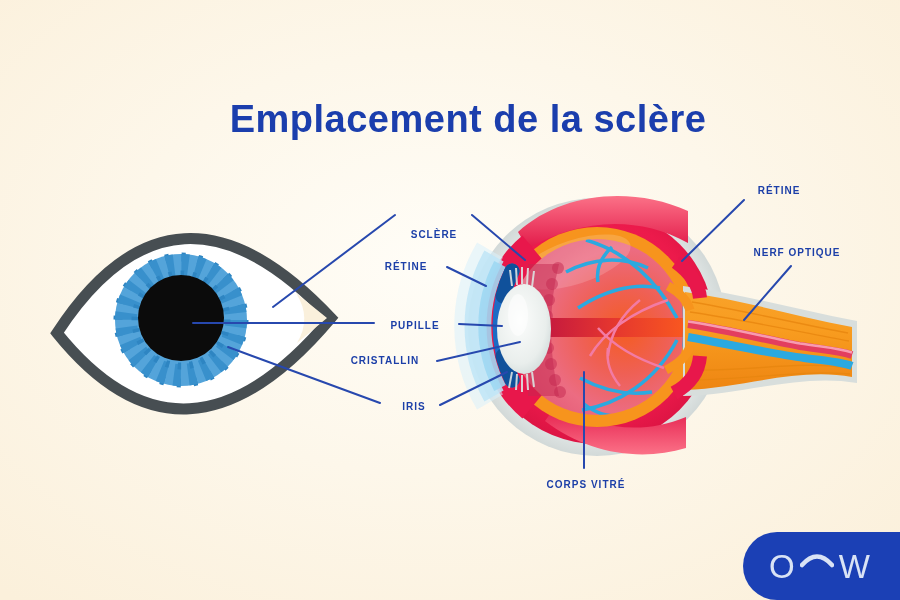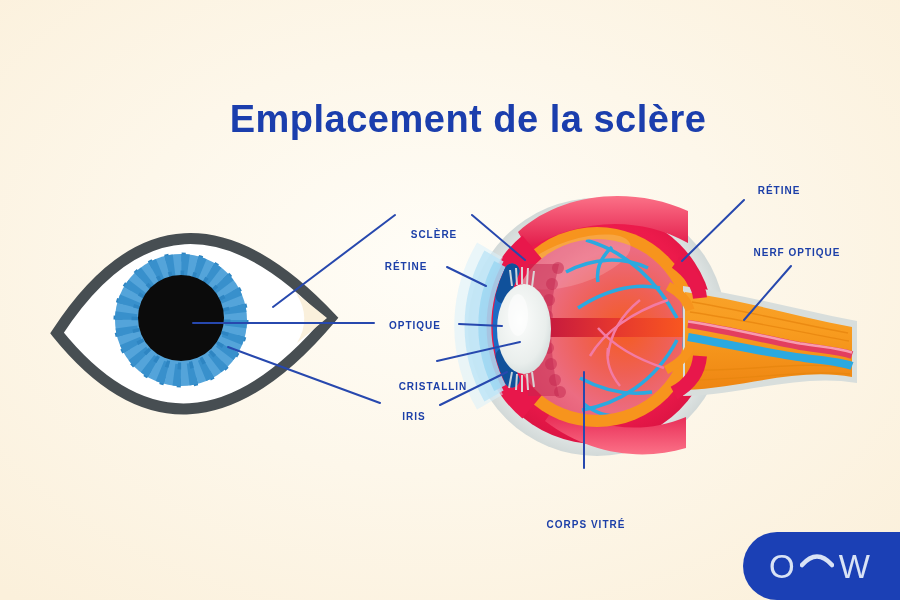--- a/index.html
+++ b/index.html
@@ -201,24 +201,24 @@
       <line x1="228" y1="347" x2="380" y2="403"></line>
       <line x1="440" y1="405" x2="507" y2="372"></line>
       <line x1="584" y1="372" x2="584" y2="468"></line>
       <line x1="744" y1="200" x2="682" y2="261"></line>
       <line x1="791" y1="266" x2="744" y2="320"></line>
     </g>
   </svg>
 
   <div class="lbl" style="left:434px;top:210px;margin-top:24px;">SCLÈRE</div>
   <div class="lbl" style="left:406px;top:266px;">RÉTINE</div>
-  <div class="lbl" style="left:415px;top:325px;">OPTIQUE</div>
-  <div class="lbl" style="left:385px;top:386px;margin-left:48px;">CRISTALLIN</div>
-  <div class="lbl" style="left:414px;top:416px;">IRIS</div>
-  <div class="lbl" style="left:586px;top:484px;margin-top:40px;">CORPS VITRÉ</div>
+  <div class="lbl" style="left:415px;top:325px;">PUPILLE</div>
+  <div class="lbl" style="left:385px;top:360px;">CRISTALLIN</div>
+  <div class="lbl" style="left:414px;top:406px;">IRIS</div>
+  <div class="lbl" style="left:586px;top:484px;">CORPS VITRÉ</div>
   <div class="lbl" style="left:779px;top:190px;">RÉTINE</div>
   <div class="lbl" style="left:797px;top:252px;">NERF OPTIQUE</div>
 
   <div class="logo">
     <span>O</span>
     <svg width="34" height="16" viewBox="0 0 34 16">
       <path d="M 2,13 Q 17,-4 32,13" fill="none" stroke="#D9E3F5" stroke-width="4.5" stroke-linecap="round"></path>
     </svg>
     <span>W</span>
   </div>

